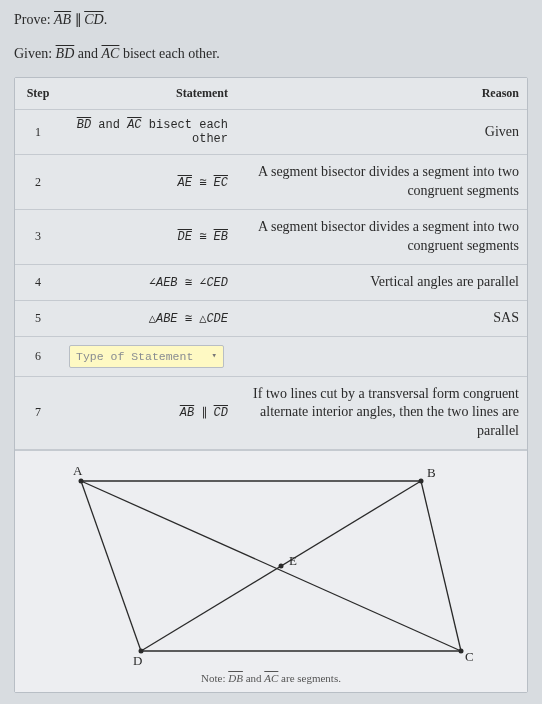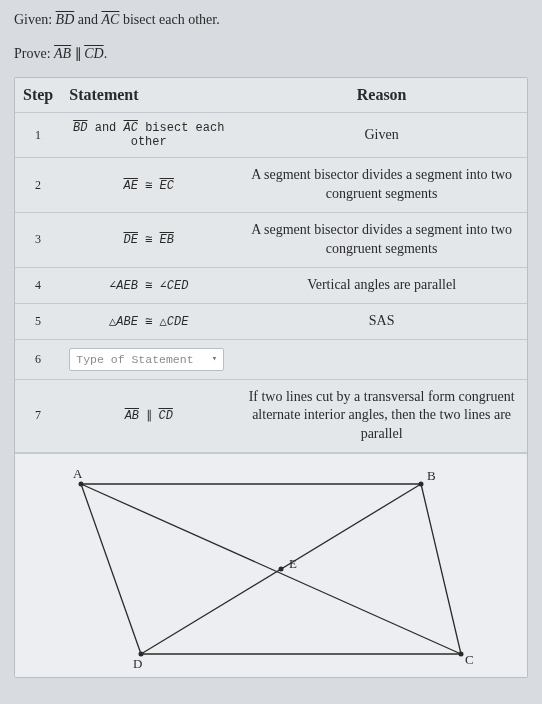--- a/index.html
+++ b/index.html
@@ -32,38 +32,38 @@
   }
   table.proof {
     width: 100%;
     border-collapse: collapse;
     font-size: 12px;
   }
   table.proof th, table.proof td {
     border-bottom: 1px solid #c5cad0;
     padding: 8px 8px;
     vertical-align: middle;
-    text-align: center;
+    text-align: right;
   }
   table.proof th {
     font-weight: bold;
-    font-size: 16px;
+    font-size: 12px;
     background: #e4e7ea;
   }
   table.proof th.step-head, table.proof td.step-cell {
     width: 46px;
     text-align: center;
   }
   td.stmt-cell { text-align: center; width: 175px; padding-right:12px;font-family:Liberation Mono, monospace;}
   td.reason-cell { font-size: 14px; line-height:1.35; padding-right:10px;}
   .dropdown {
     display: inline-flex;
     align-items: flex-start;
     justify-content: space-between;
-    background: #ffffff;
+    background: #fef9c3;
     border: 1px solid #b8bec5;
     border-radius: 2px;
     padding: 4px 6px;
     width: 155px;
     font-size: 11.5px;
     color: #888c92;
     cursor: pointer;
   }
   .dropdown .caret {
     font-size: 9px;
@@ -82,40 +82,40 @@
     margin-top: 6px;
   }
   .parallel { letter-spacing: -1px; }
   .nobr { white-space: nowrap; }
 </style>
 </head>
 <body>
 <div class="page">
 
 <div class="problem-text">
+  <span>Prove:</span>
+  <span class="overline">AB</span>
+  <span class="parallel">∥</span>
+  <span class="overline">CD</span><span>.</span>
+</div>
+
+<div class="problem-text">
   <span>Given:</span>
   <span class="overline">BD</span>
   <span>and</span>
   <span class="overline">AC</span>
   <span>bisect each other.</span>
 </div>
 
-<div class="problem-text">
-  <span>Prove:</span>
-  <span class="overline">AB</span>
-  <span class="parallel">∥</span>
-  <span class="overline">CD</span><span>.</span>
-</div>
-
 <div class="proof-card">
 <table class="proof">
   <thead>
     <tr>
       <th class="step-head">Step</th>
-      <th style="text-align:left;">Statement</th>
+      <th style="text-align:right;">Statement</th>
       <th>Reason</th>
     </tr>
   </thead>
   <tbody>
     <tr>
       <td class="step-cell">1</td>
       <td class="stmt-cell">
         <span class="overline">BD</span>
         <span>and</span>
         <span class="overline">AC</span>
@@ -199,16 +199,23 @@
       <circle cx="400" cy="190" r="2.5"></circle>
     </g>
     <g font-family="Georgia" font-size="13" fill="#2a2a2a">
       <text x="12" y="14">A</text>
       <text x="366" y="16">B</text>
       <text x="228" y="104">E</text>
       <text x="72" y="204">D</text>
       <text x="404" y="200">C</text>
     </g>
   </svg>
+  <div class="note">
+    <span>Note:</span>
+    <span class="overline">DB</span>
+    <span>and</span>
+    <span class="overline">AC</span>
+    <span>are segments.</span>
+  </div>
 </div>
 
 </div>
 </div>
 
 </body></html>

